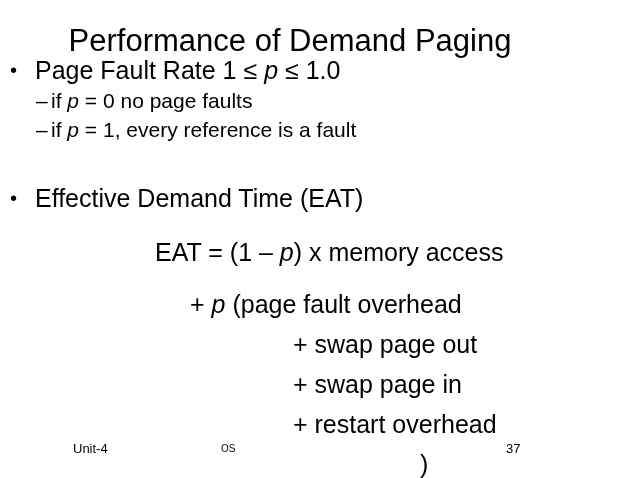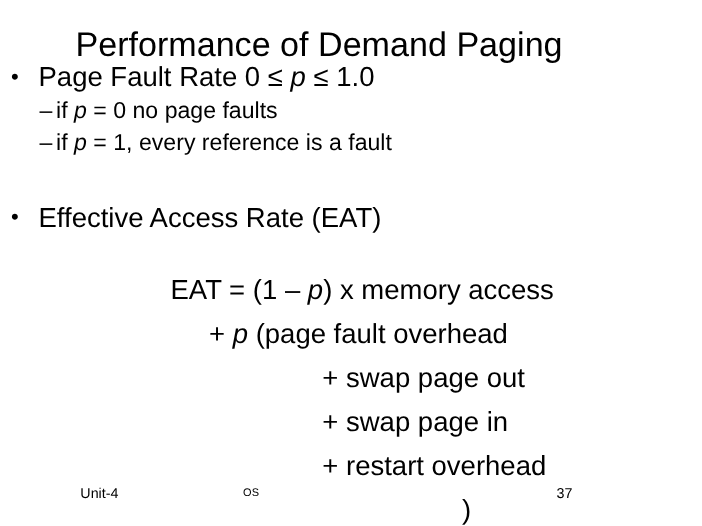--- a/index.html
+++ b/index.html
@@ -89,21 +89,21 @@
     font-style: italic;
   }
 
   
   .formula-line {
     position: absolute;
     font-size: 25px;
     line-height: 32px;
     white-space: nowrap;
   }
-  .f1 { left: 155px; top: 248px; }
+  .f1 { left: 155px; top: 236px; }
   .f2 { left: 190px; top: 288px; }
   .f3 { left: 293px; top: 328px; }
   .f4 { left: 293px; top: 368px; }
   .f5 { left: 293px; top: 408px; }
   .f6 { left: 420px; top: 448px; }
 
   
   .footer-unit {
     position: absolute;
     left: 37px;
@@ -135,38 +135,38 @@
 <body>
 
 <div class="slide">
 
   <h1 class="slide-title">Performance of Demand Paging</h1>
 
   <div class="body-block">
 
     <div class="bullet-row">
       <span class="bullet-mark">•</span>
-      <span class="bullet-text"><span>Page Fault Rate 0 ≤ </span><i class="var">p</i><span> ≤ 1.0</span></span>
+      <span class="bullet-text"><span>Page Fault Rate 1 ≤ </span><i class="var">p</i><span> ≤ 1.0</span></span>
     </div>
 
     <div class="sub-row">
       <span class="sub-mark">–</span>
       <span class="sub-text"><span>if </span><i class="var">p</i><span> = 0 no page faults</span></span>
     </div>
 
     <div class="sub-row">
       <span class="sub-mark">–</span>
       <span class="sub-text"><span>if </span><i class="var">p</i><span> = 1, every reference is a fault</span></span>
     </div>
 
     <div class="spacer-line"></div>
 
     <div class="bullet-row">
       <span class="bullet-mark">•</span>
-      <span class="bullet-text">Effective Access Rate (EAT)</span>
+      <span class="bullet-text">Effective Demand Time (EAT)</span>
     </div>
 
   </div>
 
   <div class="formula-line f1"><span>EAT = (1 – </span><i class="var">p</i><span>) x memory access</span></div>
 
   <div class="formula-line f2"><span>+ </span><i class="var">p</i><span> (page fault overhead</span></div>
 
   <div class="formula-line f3">+ swap page out</div>
 

